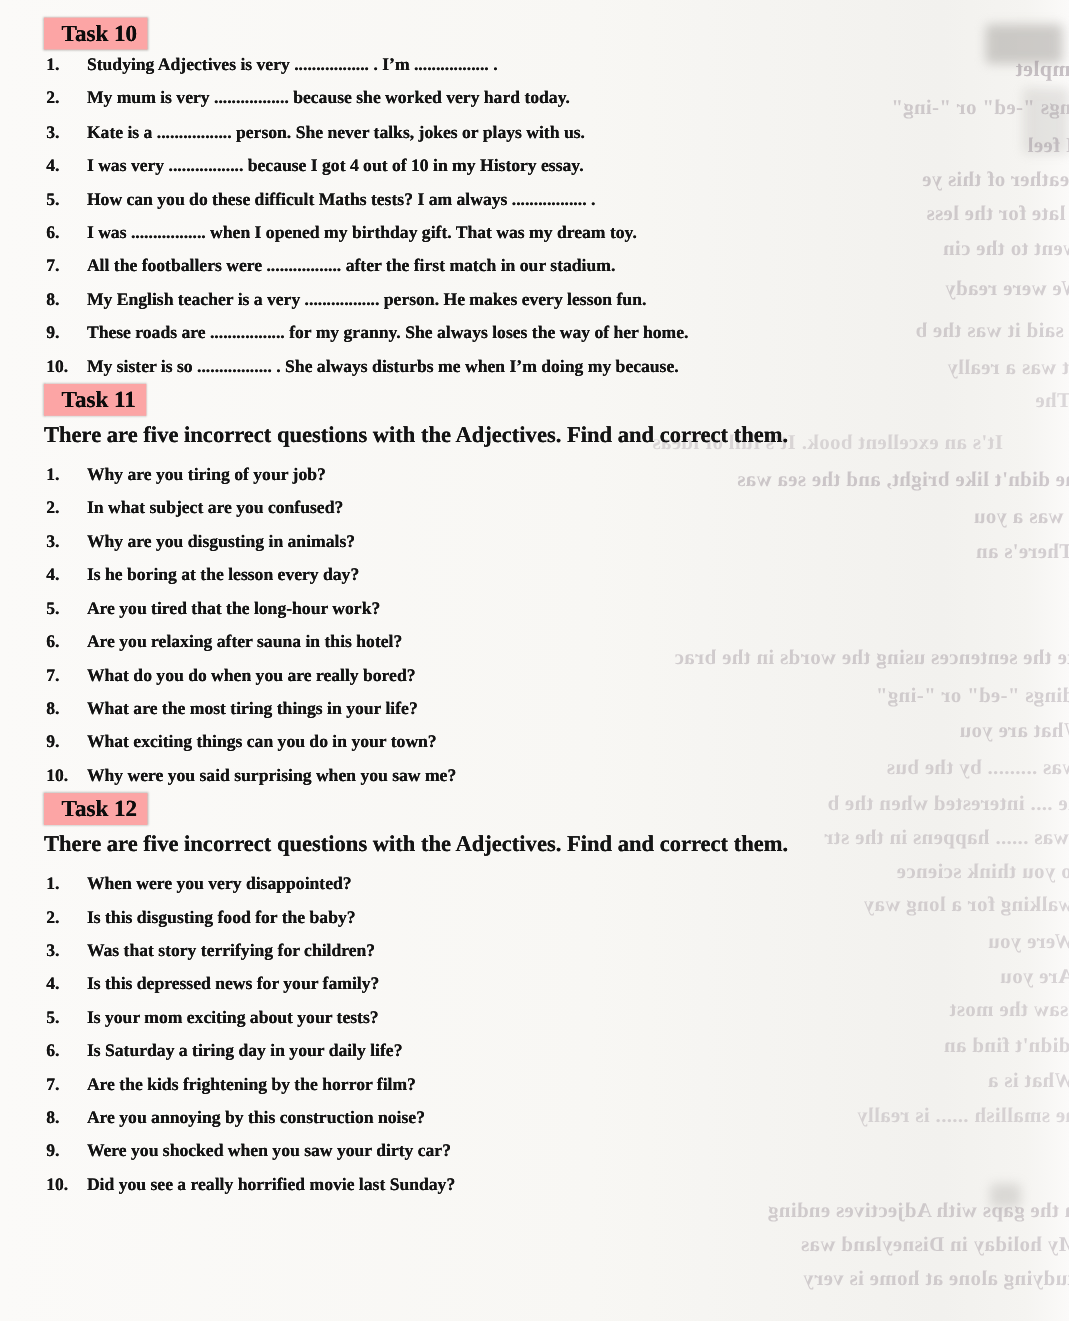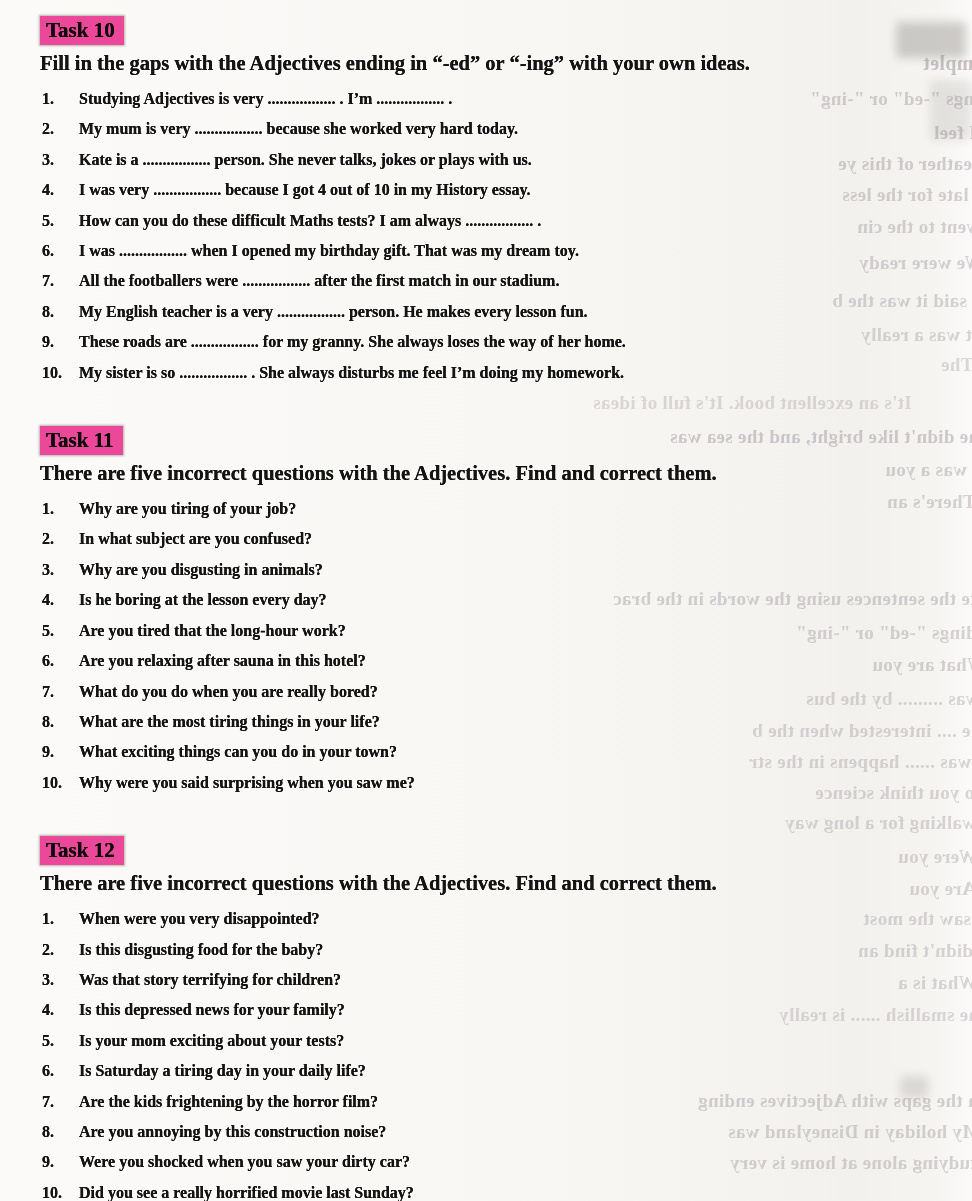--- a/index.html
+++ b/index.html
@@ -24,29 +24,29 @@
   }
   .smudge{
     position:absolute;
     background:#a9a6a2;
     filter:blur(5px);
     border-radius:4px;
   }
   
   #content{position:absolute;left:40px;top:16px;width:892px;z-index:1;}
   .task-section{margin:0;}
-  .task-section + .task-section{margin-top:38px;}
+  .task-section + .task-section{}
   .task-heading{
     display:inline-block;
-    background:#ec4899;
+    background:#fca5a5;
     box-shadow:0 0 2px 1px #b5b2ae;
     color:#0c0c0c;
     font-size:21px;font-weight:700;
     line-height:26px;
-    padding:1px 9px 2px 6px;
+    padding:1px 9px 2px 16px;
     text-shadow:0 0 .5px #000;
   }
   .task-instruction{
     margin:5px 0 7px 0;
     font-size:20.5px;font-weight:700;
     line-height:27px;
     text-shadow:0 0 .4px #000;
   }
   .u{
     text-decoration-thickness:2px;
@@ -109,32 +109,31 @@
     <span class="bleed" style="top: 1004px; right: -20px; font-size: 19px; opacity: 0.28;">The smallish ...... is really</span>
     <span class="bleed" style="top: 1090px; right: -28px; font-size: 19px; opacity: 0.34;">ll in the gaps with Adjectives ending</span>
     <span class="bleed" style="top: 1121px; right: -8px; font-size: 19px; opacity: 0.33;">My holiday in Disneyland was</span>
     <span class="bleed" style="top: 1152px; right: -16px; font-size: 19px; opacity: 0.33;">Studying alone at home is very</span>
   </div>
 
 <div id="content">
 
   <section class="task-section">
     <div class="task-heading">Task 10</div>
-    <p class="task-instruction"><span>Fill in the gaps with the Adjectives ending in “-ed” or “-ing” with your own ideas.</span><span class="u"></span><span></span></p>
     <ol class="questions">
       <li>Studying Adjectives is very .................  . I’m ................. .</li>
       <li>My mum is very ................. because she worked very hard today.</li>
       <li>Kate is a ................. person. She never talks, jokes or plays with us.</li>
       <li>I was very ................. because I got 4 out of 10 in my History essay.</li>
       <li>How can you do these difficult Maths tests? I am always ................. .</li>
       <li>I was ................. when I opened my birthday gift. That was my dream toy.</li>
       <li>All the footballers were ................. after the first match in our stadium.</li>
       <li>My English teacher is a very ................. person. He makes every lesson fun.</li>
       <li>These roads are ................. for my granny. She always loses the way of her home.</li>
-      <li>My sister is so ................. . She always disturbs me feel I’m doing my homework.</li>
+      <li>My sister is so ................. . She always disturbs me when I’m doing my because.</li>
     </ol>
   </section>
 
   <section class="task-section">
     <div class="task-heading">Task 11</div>
     <p class="task-instruction"><span>There are </span><span class="u">five</span><span> incorrect questions with the Adjectives. Find and correct them.</span></p>
     <ol class="questions">
       <li>Why are you tiring of your job?</li>
       <li>In what subject are you confused?</li>
       <li>Why are you disgusting in animals?</li>

